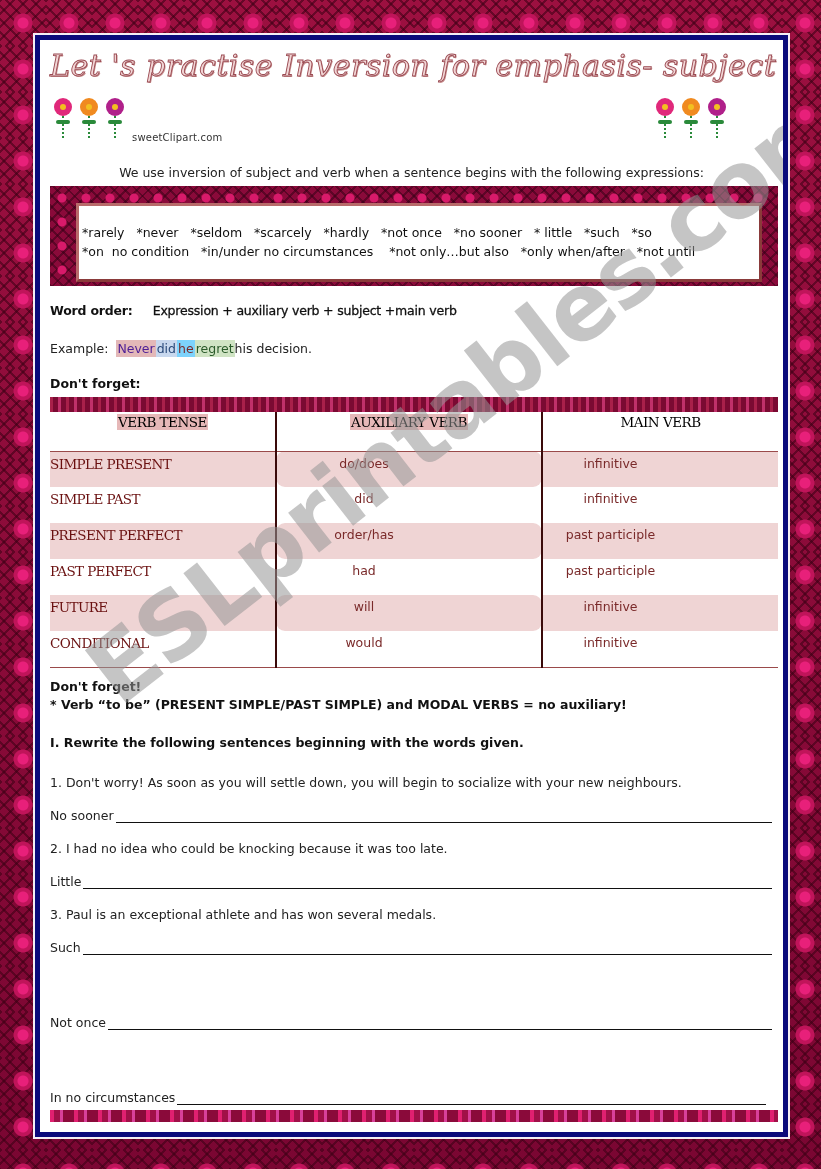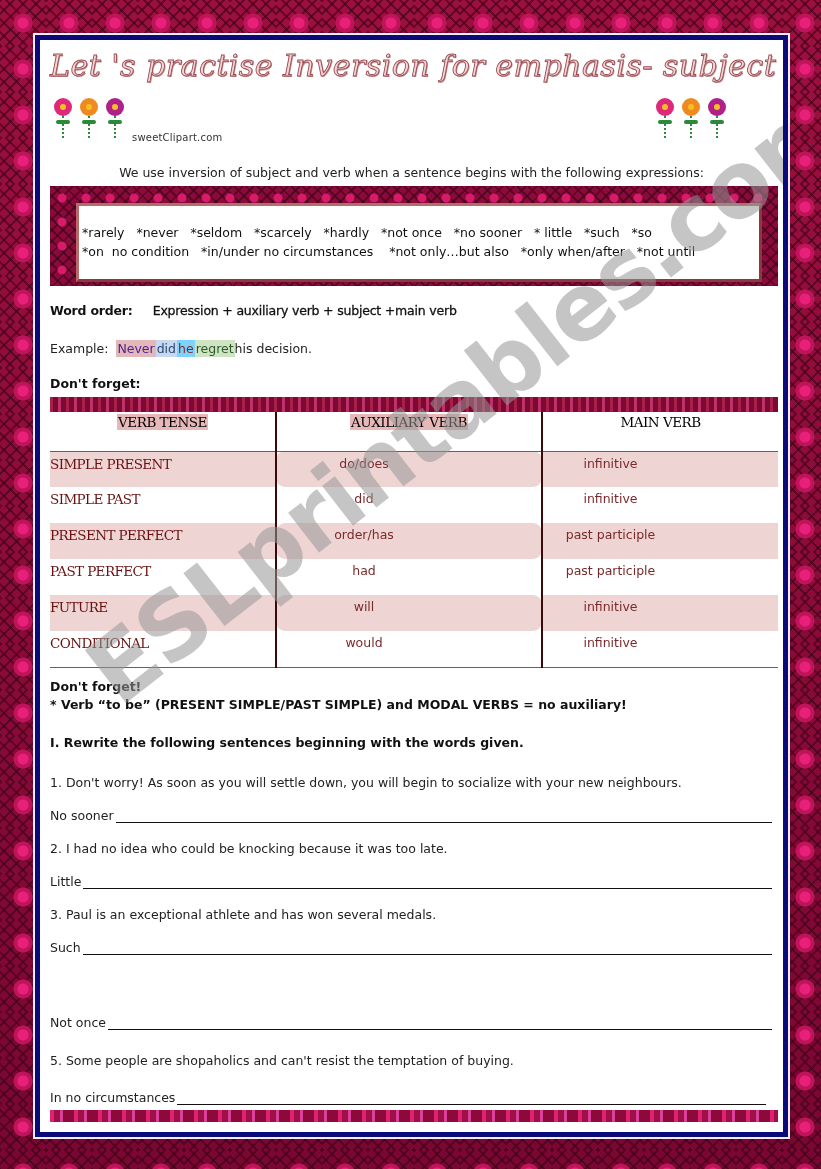--- a/index.html
+++ b/index.html
@@ -267,21 +267,20 @@
       <div class="answer" style="top:900px">
         <span>Such</span>
         <span class="line"></span>
       </div>
 
       <div class="answer" style="top:975px">
         <span>Not once</span>
         <span class="line"></span>
       </div>
 
-      <div class="q" style="top:1013px">5. Some people are shopaholics and can't resist the temptation of buying.</div>
       <div class="answer" style="top:1050px; width:716px">
         <span>In no circumstances</span>
         <span class="line"></span>
       </div>
 
       <div class="bottom-band"></div>
 
       <div class="watermark">ESLprintables.com</div>
     </div>
   </div>

